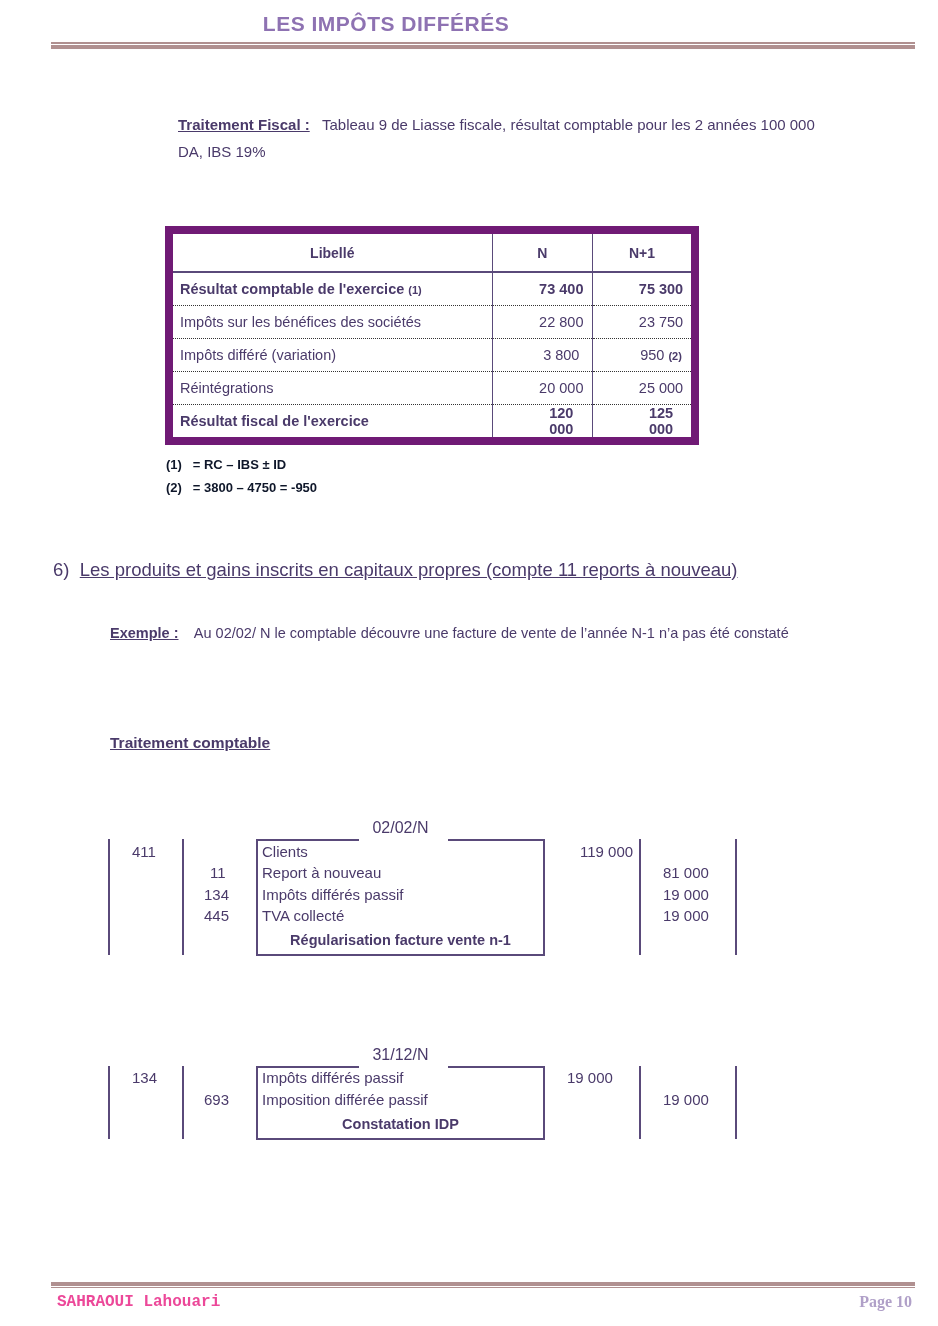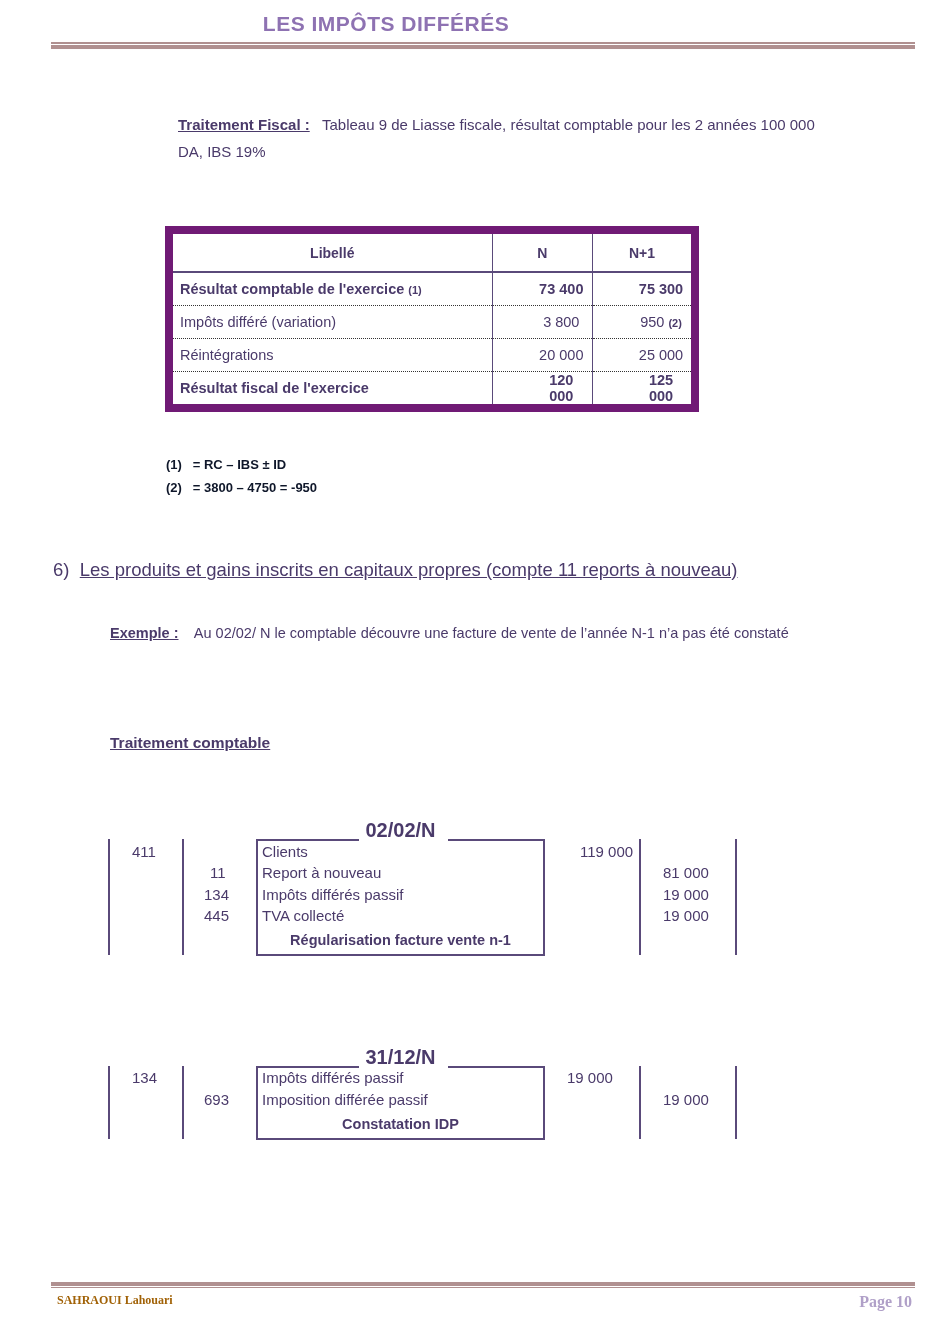--- a/index.html
+++ b/index.html
@@ -21,22 +21,22 @@
   table.fisc tr.row:last-child td { border-bottom:none; }
   table.fisc td.num { text-align:center;padding-left:45px; }
   .bold { font-weight:bold; }
   .sm { font-size:11px; font-weight:bold; }
   .note { font-size:13px; font-weight:bold; color:#0f172a; line-height:23px; }
   .h6 { font-size:18.5px; color:#4a3a6a; }
   .vline { width:2px; background:#5a4a7a; }
   .jbox { border:2px solid #5a4a7a; border-top:none; }
   .jtop { height:2px; background:#5a4a7a; }
   .jt { font-size:15px; color:#4a3a6a; line-height:22px; }
-  .date { font-size:20px; font-weight:bold; color:#4a3a6a; }
-  .footer-l { font-family:Liberation Serif, serif; font-size:12px; font-weight:bold; color:#a16207; }
+  .date { font-size:16px; font-weight:normal; color:#4a3a6a; }
+  .footer-l { font-family:Liberation Mono, monospace; font-size:16px; font-weight:bold; color:#ec4899; }
   .footer-r { font-family:"Liberation Serif", serif; font-size:16px; font-weight:bold; color:#b0a0c8; }
 </style>
 </head>
 <body>
 
 <div class="abs title">LES  IMPÔTS  DIFFÉRÉS</div>
 <div class="abs rule-thin" style="left:51px; top:42px; width:864px;"></div>
 <div class="abs rule-thick" style="left:51px; top:45px; width:864px;"></div>
 
 <div class="abs para" style="left:178px; top:111px; width:730px; text-align:justify;">
@@ -54,20 +54,25 @@
   <tbody>
       <tr>
     <th>Libellé</th>
     <th>N</th>
     <th>N+1</th>
   </tr>
   <tr class="row bold">
     <td><span>Résultat comptable de l'exercice</span> <span class="sm">(1)</span></td>
     <td class="num">73 400</td>
     <td class="num">75 300</td>
+  </tr>
+  <tr class="row">
+    <td>Impôts sur les bénéfices des sociétés</td>
+    <td class="num">22 800</td>
+    <td class="num">23 750</td>
   </tr>
   <tr class="row">
     <td>Impôts différé  (variation)</td>
     <td class="num">3 800</td>
     <td class="num"><span>950</span> <span class="sm">(2)</span></td>
   </tr>
   <tr class="row">
     <td>Réintégrations</td>
     <td class="num">20 000</td>
     <td class="num">25 000</td>

